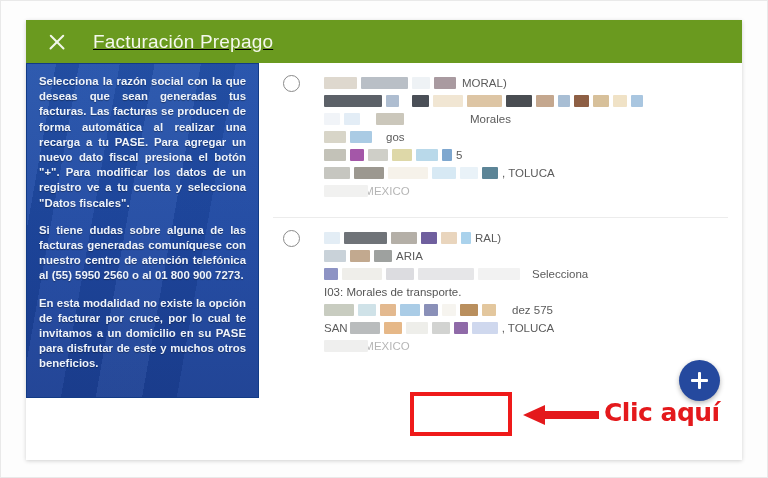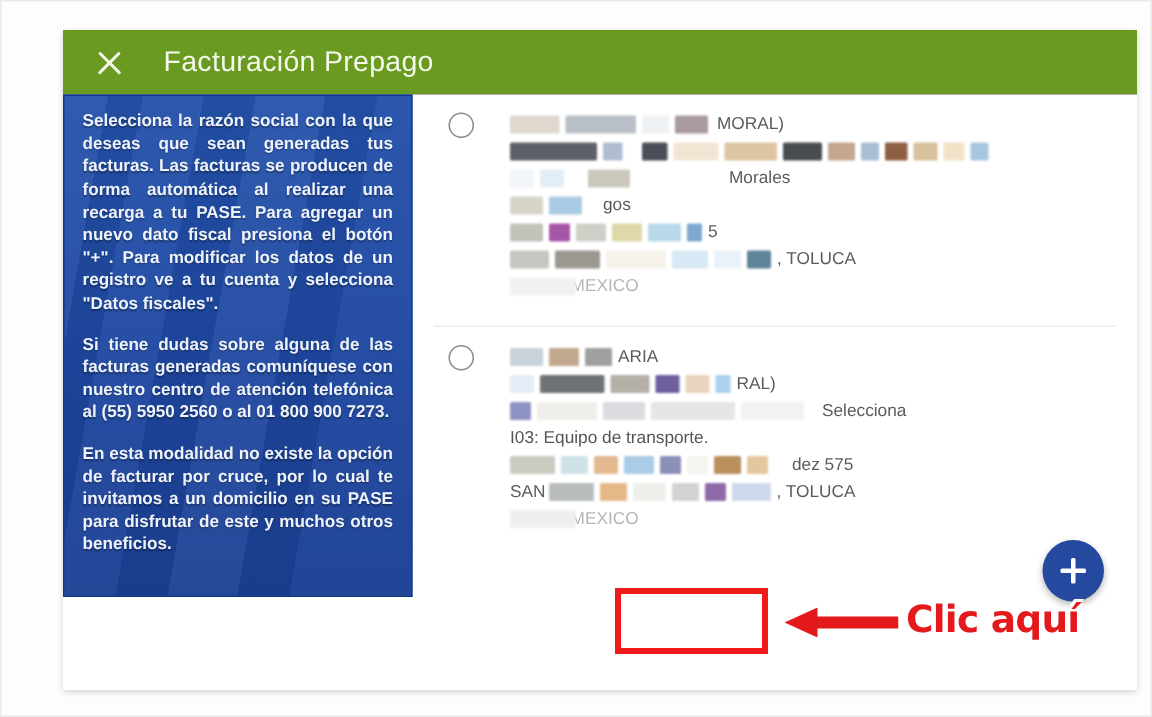--- a/index.html
+++ b/index.html
@@ -14,26 +14,27 @@
   .page-frame{
     position:absolute;left:0;top:0;width:768px;height:478px;
     background:#fdfdfd;
     border:1px solid #e9e9e9;
     box-sizing:border-box;
   }
 
   
   .modal{
     position:absolute;
-    left:42px;top:20px;
+    left:26px;top:20px;
     width:716px;height:440px;
-    background:#6d28d9;
+    background:#14532d;
     box-shadow:0 1px 4px rgba(0,0,0,.18);
     box-sizing:border-box;
     overflow:hidden;
+    text-decoration:underline;
   }
 
   
   .modal-header{
     height:43px;
     background:#6a9a1f;
     display:flex;align-items:center;
     padding-left:20px;
     box-sizing:border-box;
   }
@@ -289,44 +290,44 @@
           </div>
         </div>
       </div>
 
       <div class="divider"></div>
 
       <div class="option-row">
         <div class="radio"></div>
         <div class="option-lines">
           <div class="line">
-            <span class="rd" style="width:22px;background:#c9d2d9;"></span>
-            <span class="rd" style="width:20px;background:#c2a98f;"></span>
-            <span class="rd" style="width:18px;background:#9ea19f;"></span>
-            <span class="txt" style="margin-left:0;">ARIA</span>
-          </div>
-          <div class="line">
             <span class="rd" style="width:16px;background:#e3edf5;"></span>
             <span class="rd" style="width:43px;background:#6f7378;"></span>
             <span class="rd" style="width:26px;background:#b4afa7;"></span>
             <span class="rd" style="width:16px;background:#6f5f9e;"></span>
             <span class="rd" style="width:16px;background:#e9d5bd;"></span>
             <span class="rd" style="width:10px;background:#aad2ec;"></span>
             <span class="txt" style="margin-left:0;">RAL)</span>
           </div>
           <div class="line">
+            <span class="rd" style="width:22px;background:#c9d2d9;"></span>
+            <span class="rd" style="width:20px;background:#c2a98f;"></span>
+            <span class="rd" style="width:18px;background:#9ea19f;"></span>
+            <span class="txt" style="margin-left:0;">ARIA</span>
+          </div>
+          <div class="line">
             <span class="rd" style="width:14px;background:#8d93c4;"></span>
             <span class="rd" style="width:40px;background:#efeeea;"></span>
             <span class="rd" style="width:28px;background:#dcdce0;"></span>
             <span class="rd" style="width:56px;background:#e6e6e8;"></span>
             <span class="rd" style="width:42px;background:#f2f2f2;"></span>
             <span class="txt" style="margin-left:8px;">Selecciona</span>
           </div>
           <div class="line">
-            <span class="txt" style="margin-left:0;color:#555;">I03: Equipo de transporte.</span>
+            <span class="txt" style="margin-left:0;color:#555;">I03: Morales de transporte.</span>
           </div>
           <div class="line">
             <span class="rd" style="width:30px;background:#c8ccc0;"></span>
             <span class="rd" style="width:18px;background:#cfe2e8;"></span>
             <span class="rd" style="width:16px;background:#e3b98f;"></span>
             <span class="rd" style="width:20px;background:#aacce6;"></span>
             <span class="rd" style="width:14px;background:#8a90b8;"></span>
             <span class="rd" style="width:14px;background:#f6f4ef;"></span>
             <span class="rd" style="width:18px;background:#b98f5e;"></span>
             <span class="rd" style="width:14px;background:#e3c79e;"></span>

